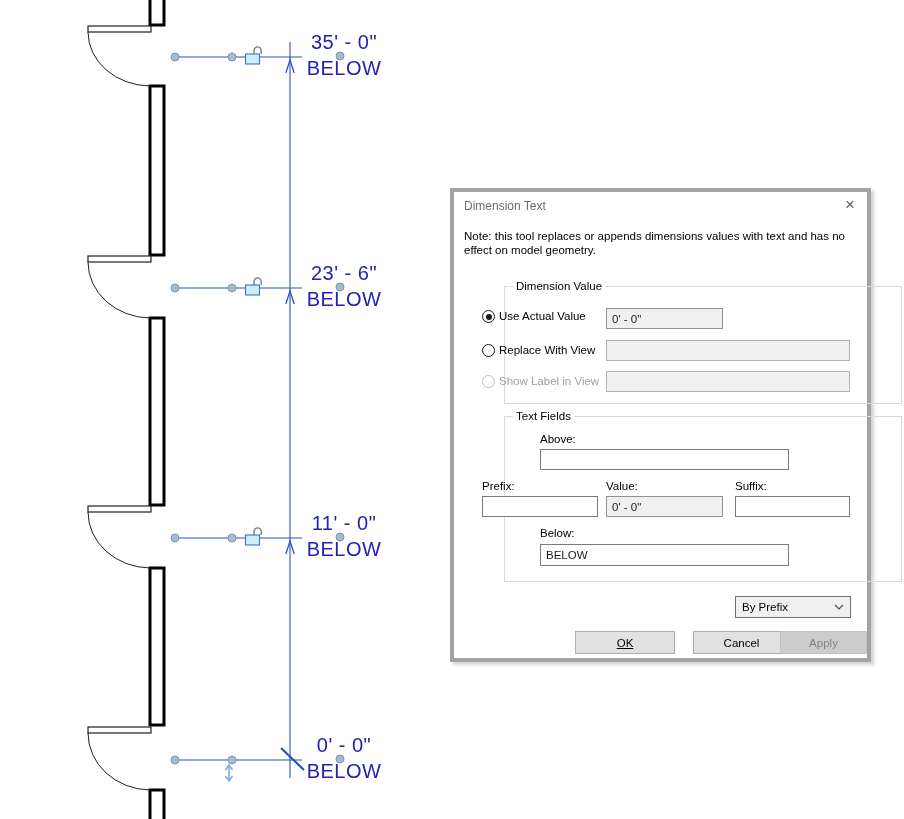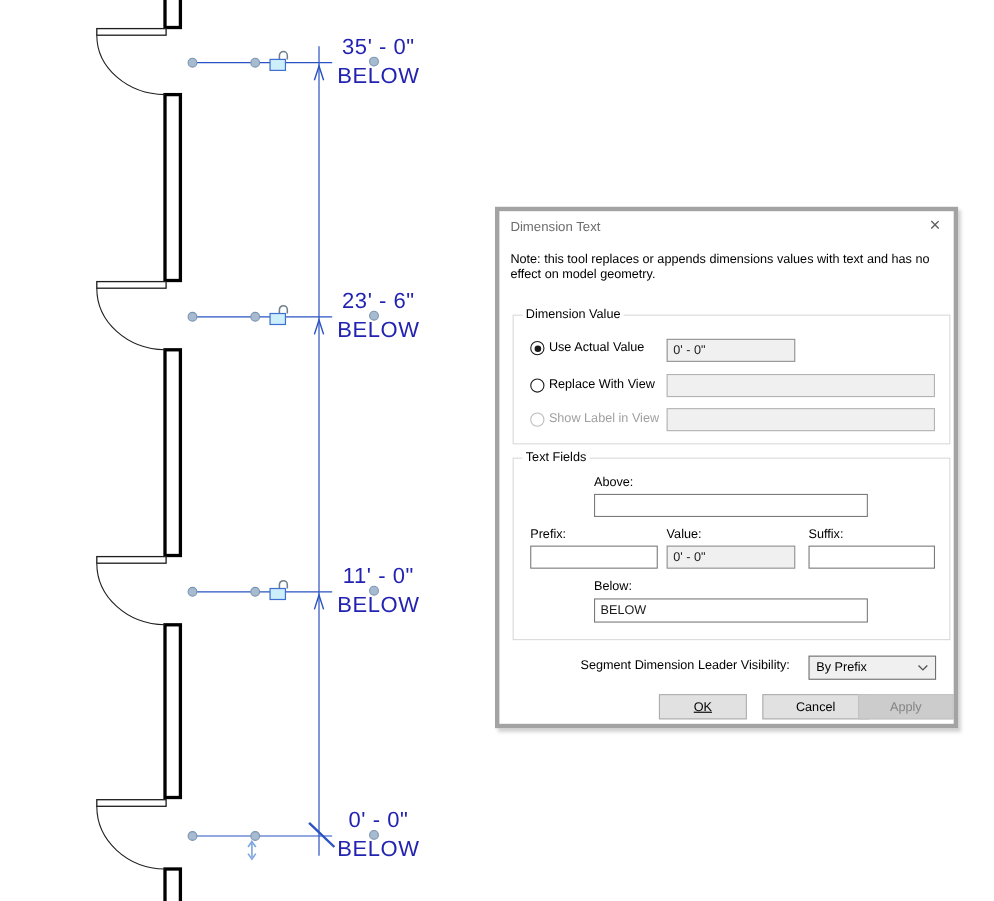--- a/index.html
+++ b/index.html
@@ -14,21 +14,21 @@
   .dlg{
     position:absolute;left:450px;top:188px;width:421px;height:474px;box-sizing:border-box;
     background:#fff;border:4px solid #a3a3a3;box-shadow:3px 3px 3px rgba(130,130,130,.35);
     font-size:11.5px;color:#000;
   }
   .dlg *{box-sizing:border-box;}
   .dlg-title{position:absolute;left:10px;top:7px;color:#6d6d6d;font-size:12px;}
   .dlg-close{position:absolute;right:6px;top:3px;width:22px;height:20px;text-align:center;
     color:#5f5f5f;font-size:17px;line-height:20px;cursor:default;}
   .note{position:absolute;left:10px;top:37px;width:408px;line-height:14px;color:#000;}
-  .grp{position:absolute;border:1px solid #d9d9d9;}
+  .grp{position:absolute;border:1px solid #d9d9d9;margin-left:38px;}
   .grp-label{position:absolute;top:-7px;left:8px;background:#fff;padding:0 3px;white-space:nowrap;}
   .lbl{position:absolute;white-space:nowrap;}
   .lbl.dis{color:#a0a0a0;}
   .rdo{position:absolute;width:13px;height:13px;border:1px solid #1a1a1a;border-radius:50%;background:#fff;}
   .rdo.on::after{content:"";position:absolute;left:2.5px;top:2.5px;width:6px;height:6px;border-radius:50%;background:#1a1a1a;}
   .rdo.dis{border-color:#bcbcbc;}
   .tb{position:absolute;height:21px;border:1px solid #7a7a7a;background:#fff;font-family:inherit;
     font-size:11.5px;padding:0 5px;color:#1a1a1a;outline:none;}
   .tb.ro{background:#f0f0f0;border-color:#919191;}
   .tb.dis{background:#f0f0f0;border-color:#b3b3b3;}
@@ -154,24 +154,23 @@
 
   <span class="lbl" style="left:152px;top:288px;">Value:</span>
   <input class="tb ro" style="left: 152px; top: 304px; width: 117px;" readonly="" value="0' - 0&quot;">
 
   <span class="lbl" style="left:281px;top:288px;">Suffix:</span>
   <input class="tb" style="left: 281px; top: 304px; width: 115px;" value="">
 
   <span class="lbl" style="left:86px;top:335px;">Below:</span>
   <input class="tb" style="left: 86px; top: 352px; width: 249px; height: 22px;" value="BELOW">
 
-  <span class="lbl" style="left:0;top:407px;width:264px;text-align:right;">Segment Dimension Leader Visibility:</span>
   <div class="combo">
     <span>By Prefix</span>
     <svg width="10" height="6" viewBox="0 0 10 6">
       <polyline points="1,1 5,5 9,1" fill="none" stroke="#505050" stroke-width="1.2"></polyline>
     </svg>
   </div>
 
-  <button class="btn" style="left:145px;width:80px;text-decoration:underline;">OK</button>
+  <button class="btn" style="left:121px;width:100px;text-decoration:underline;">OK</button>
   <button class="btn" style="left:239px;width:97px;">Cancel</button>
   <button class="btn dis" style="left:326px;width:87px;" disabled="">Apply</button>
 </div>
 
 </body></html>

